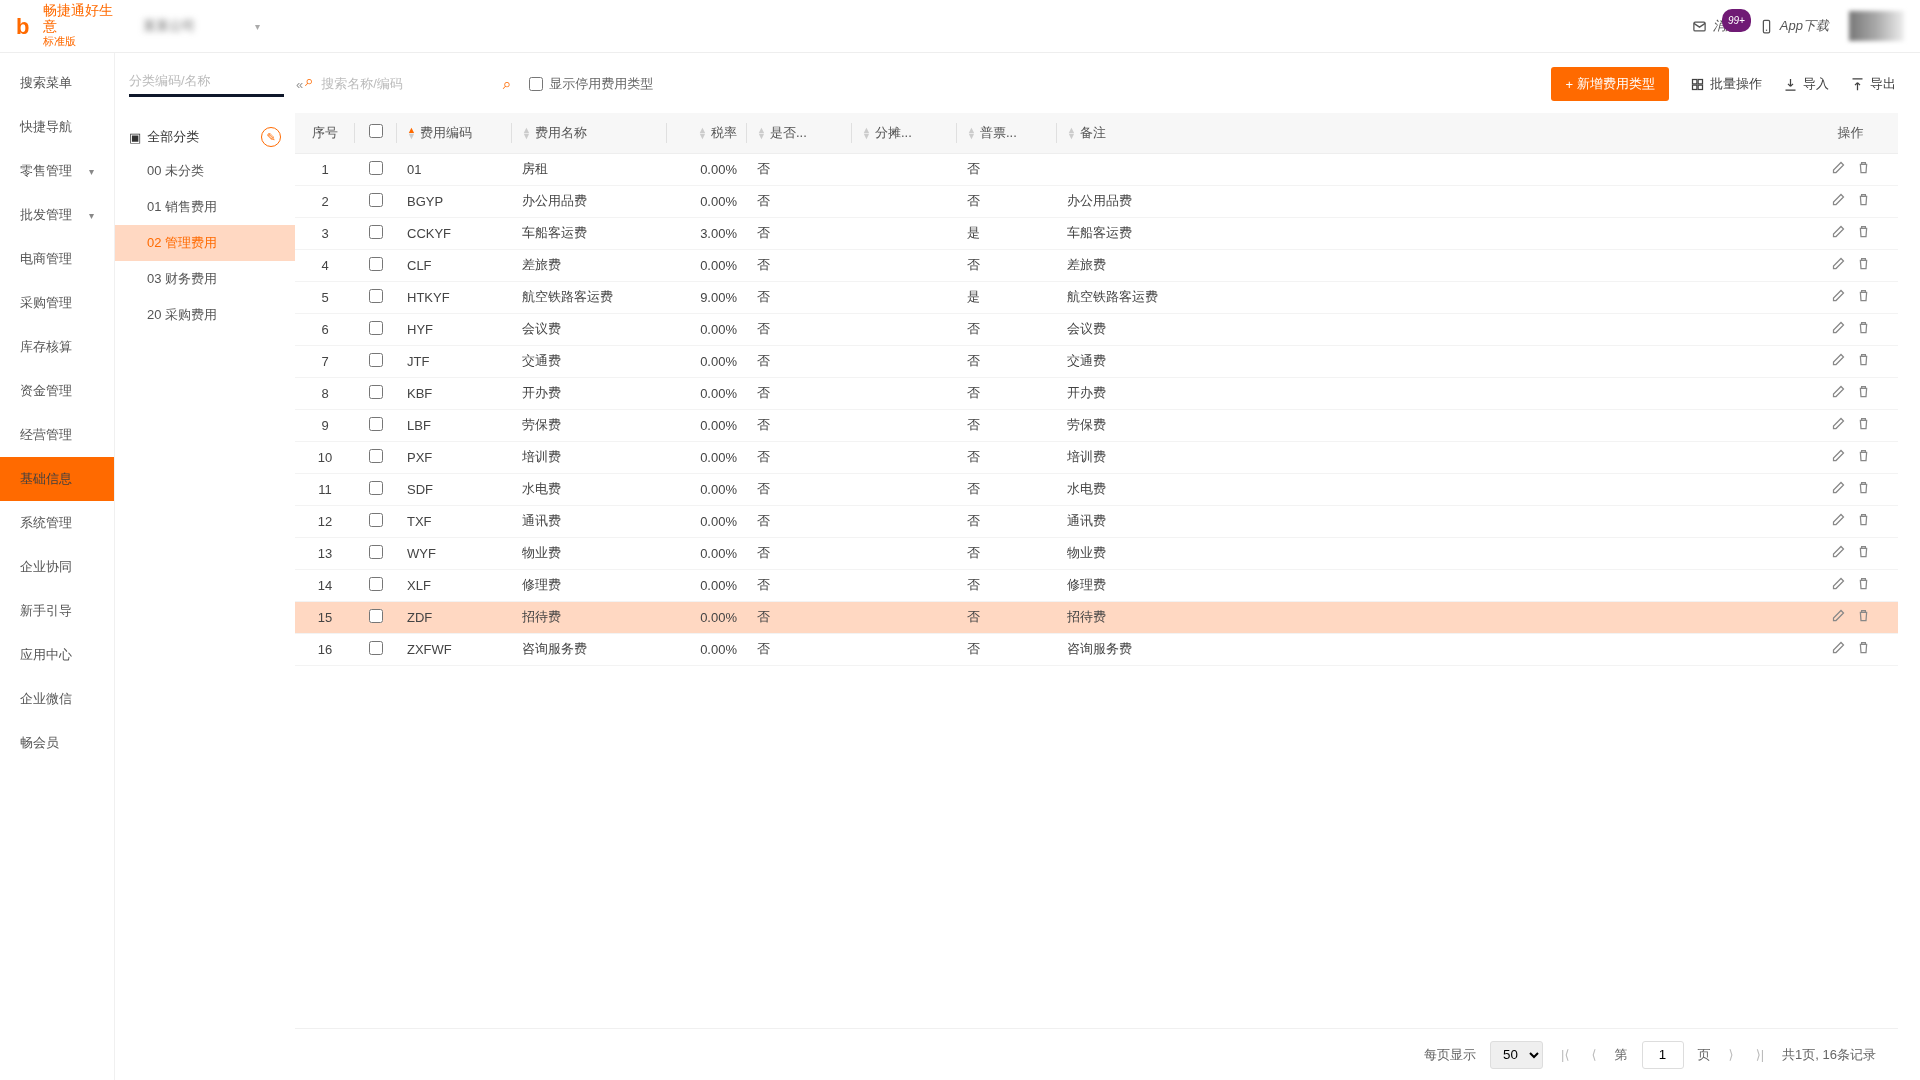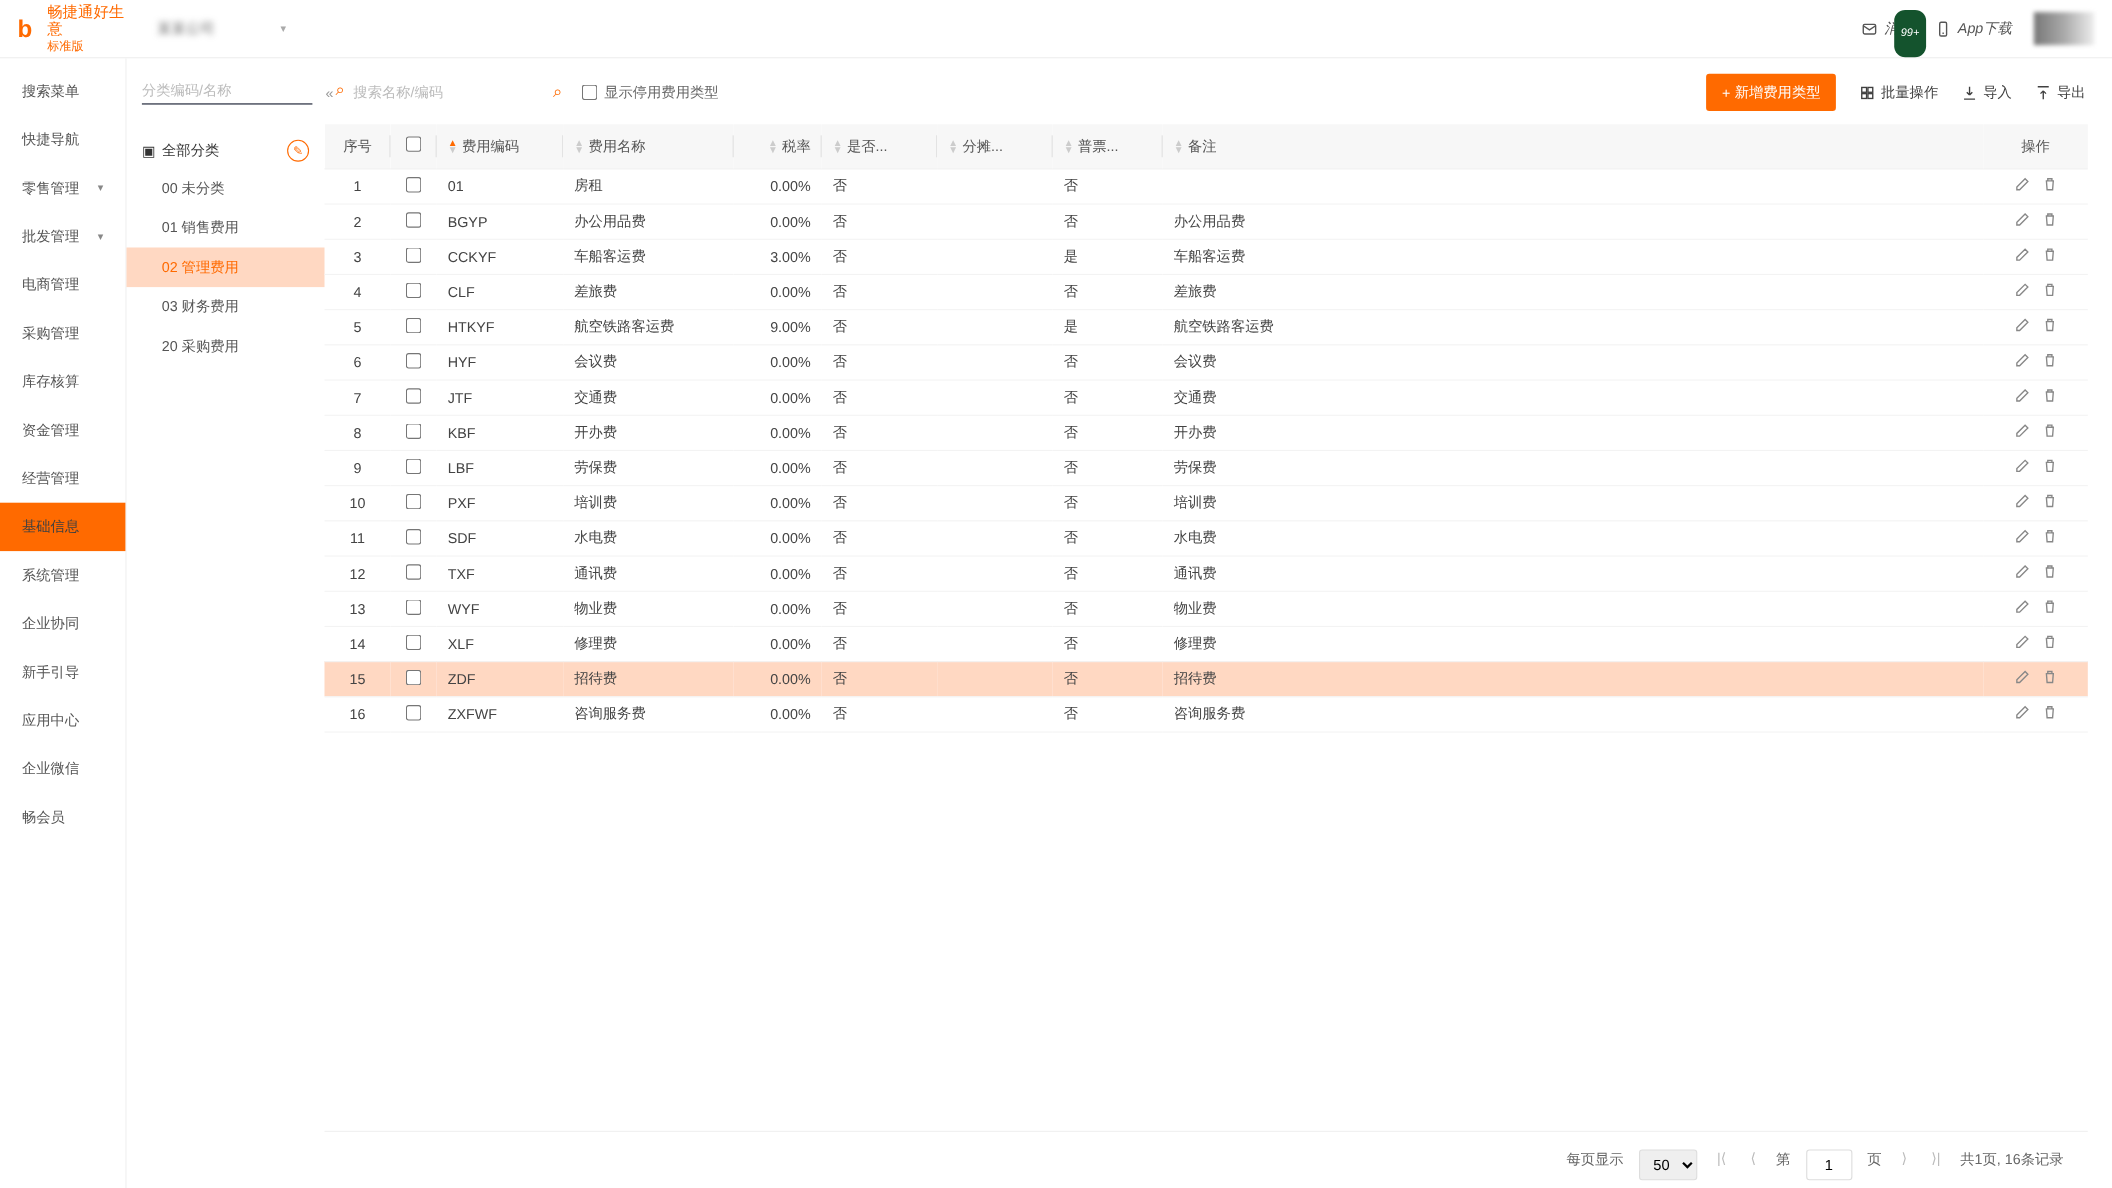--- a/index.html
+++ b/index.html
@@ -9,21 +9,21 @@
   
   .topbar { height: 53px; display: flex; align-items: center; border-bottom: 1px solid #eee; padding: 0 16px; }
   .logo-block { display: flex; align-items: center; gap: 4px; width: 107px; }
   .logo-icon { width: 24px; height: 24px; color: #ff6a00; font-size: 22px; font-weight: bold; }
   .logo-text { font-size: 14px; color: #ff6a00; line-height: 1.1; }
   .logo-sub { font-size: 11px; color: #ff6a00; }
   .company-select { margin-left: 20px; display: flex; align-items: center; gap: 8px; color: #666; cursor: pointer; filter: blur(3px); }
   .chevron-down { font-size: 10px; color: #aaa; margin-left: 60px; }
   .top-right { margin-left: auto; display: flex; align-items: center; gap: 20px; color: #555; font-style: italic; }
   .top-item { display: flex; align-items: center; gap: 5px; cursor: pointer; position: relative; }
-  .badge { position: absolute; top: -8px; right: -12px; background: #14532d; color: #fff; border-radius: 10px; font-size: 10px; padding: 16px 6px; }
+  .badge { position: absolute; top: -8px; right: -12px; background: #701a75; color: #fff; border-radius: 10px; font-size: 10px; padding: 6px 6px; }
   .avatar { width: 55px; height: 30px; background: linear-gradient(90deg,#777,#aaa,#eee); filter: blur(2px); }
   .icon { display:inline-flex; width:16px; height:16px; align-items:center; justify-content:center; }
 
   
   .tabbar { height: 39px; background: #00bfa5; display: flex; align-items: stretch; position: relative; }
   .tab { display: flex; align-items: center; padding: 0 22px; color: #fff; cursor: pointer; font-size: 14px; }
   .tab.active { background: #009985; }
   .tab .close { margin-left: 8px; font-size: 12px; opacity: .9; }
   .tabbar-tools { margin-left: auto; display: flex; align-items: center; padding-right: 16px; gap: 14px; color: #fff; }
   .tabbar-tools .ico { cursor: pointer; opacity: .9; font-size: 14px; }
@@ -32,21 +32,21 @@
   .body { flex: 1; display: flex; min-height: 0; }
   .sidebar { width: 115px; border-right: 1px solid #f0f0f0; padding-top: 8px; }
   .nav-item { height: 44px; display: flex; align-items: center; padding: 0 20px; color: #555; cursor: pointer; justify-content: space-between; }
   .nav-item.active { background: #ff6a00; color: #404040; }
   .nav-caret { font-size: 10px; color: #999; }
 
   .main { flex: 1; display: flex; flex-direction: column; min-width: 0; }
 
   
   .filter-row { display: flex; align-items: center; padding: 14px 24px 12px 14px; gap: 0; }
-  .cat-search { display:flex; align-items:center; border-bottom:1px solid #0f172a; width:155px; padding-bottom:4px; margin-right:12px; }
+  .cat-search { display:flex; align-items:center; border-bottom:3px solid #0f172a; width:155px; padding-bottom:4px; margin-right:12px; }
   .cat-search input { border:none; outline:none; flex:1; font-size:13px; color:#333; }
   .cat-search input::placeholder { color:#bbb; }
   .cat-search .sicon { color:#ff6a00; font-size:15px; }
   .collapse-btn { color:#999; font-size:13px; cursor:pointer; margin-right:18px; }
   .name-search { display:flex; align-items:center; border-bottom:1px solid transparent; width:190px; }
   .name-search input { border:none; outline:none; flex:1; font-size:13px; }
   .name-search input::placeholder { color:#bbb; }
   .name-search .sicon { color:#ff6a00; font-size:15px; }
   .chk { display:flex; align-items:center; gap:6px; margin-left:18px; color:#666; cursor:pointer; }
   .chk input { width:14px; height:14px; }
@@ -78,21 +78,21 @@
   .col-bool1 { width:105px; }
   .col-bool2 { width:105px; }
   .col-bool3 { width:100px; }
   .col-note { }
   .col-ops { width:95px; text-align:center; }
   .ops { display:flex; gap:10px; justify-content:center; color:#888; }
   .ops span { cursor:pointer; }
   input[type=checkbox].rowchk { width:14px; height:14px; cursor:pointer; }
 
   
-  .pager { height:52px; display:flex; align-items:flex-start; justify-content:flex-end; gap:14px; padding:16px 22px; border-top:1px solid #f0f0f0; color:#666; font-size:13px; }
+  .pager { height:52px; display:flex; align-items:center; justify-content:flex-end; gap:14px; padding:4px 22px; border-top:1px solid #f0f0f0; color:#666; font-size:13px; }
   .pager select, .pager input { border:1px solid #ddd; height:28px; padding:0 8px; border-radius:3px; }
   .pager .pg-btn { color:#bbb; cursor:pointer; padding:0 4px; }
   .pager input.page-num { width:42px; text-align:center; }
 
   svg { width:15px; height:15px; stroke:currentColor; fill:none; stroke-width:2; }
 </style>
 </head>
 <body>
 
 <div class="app">

